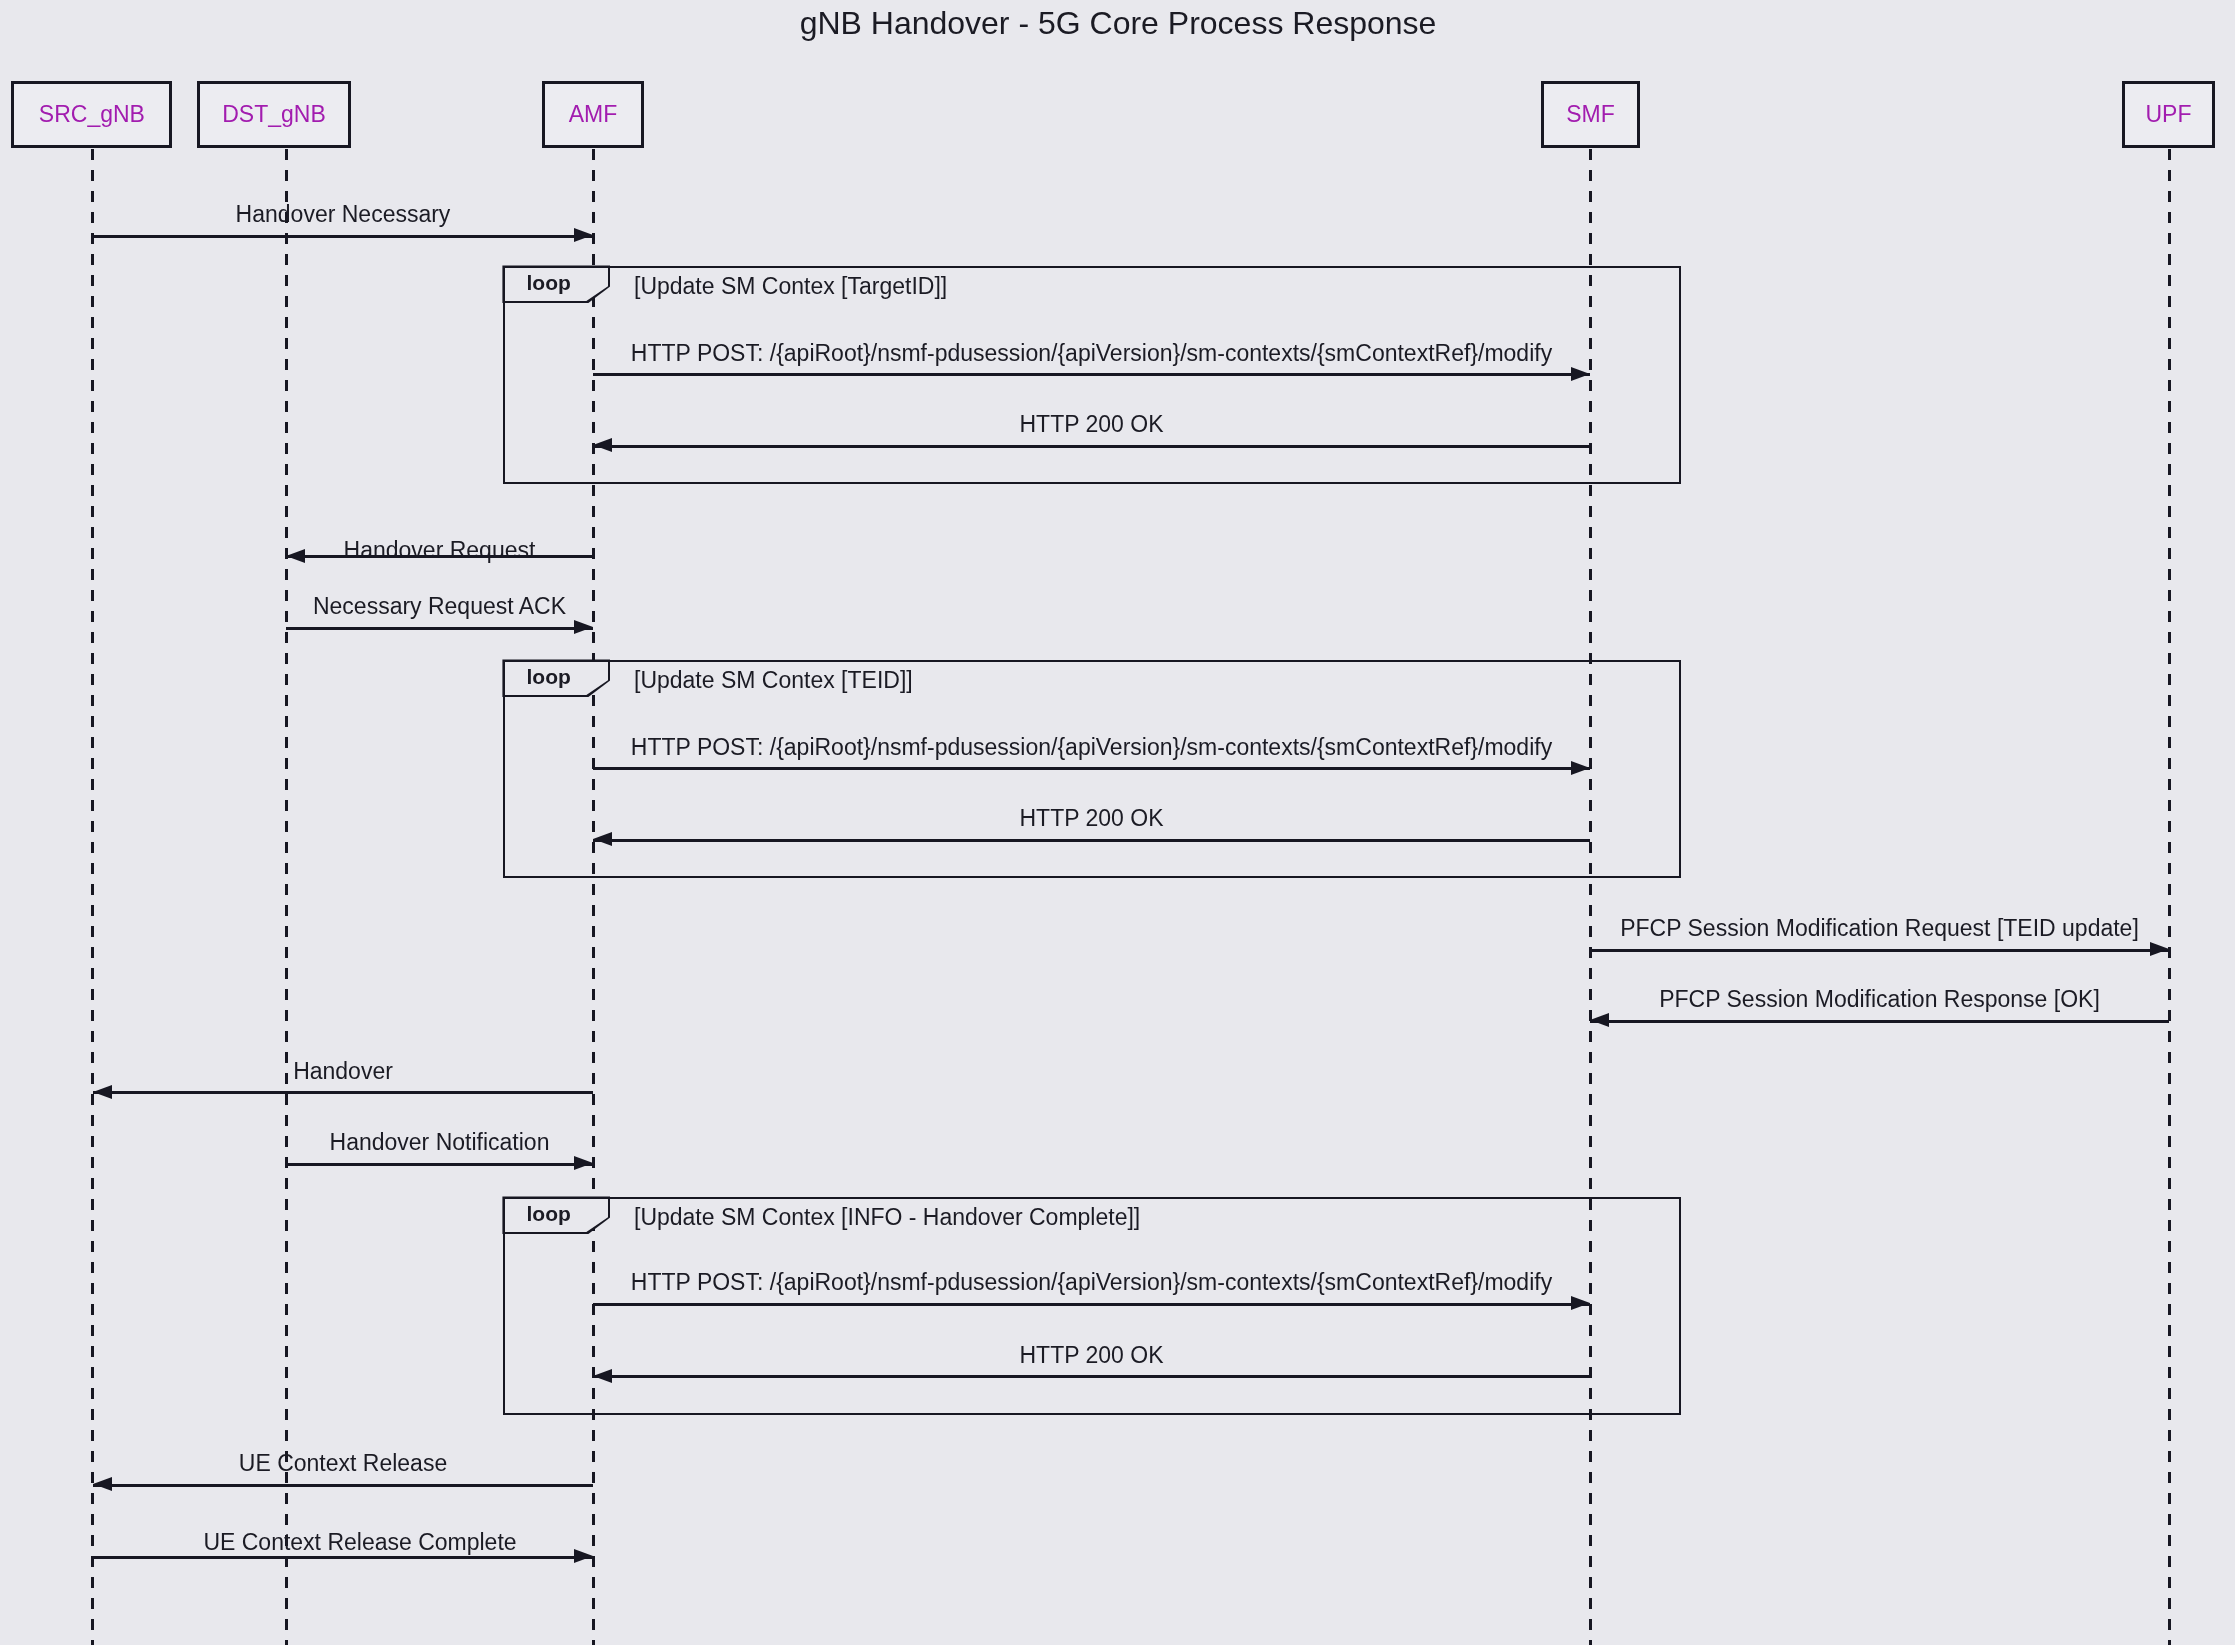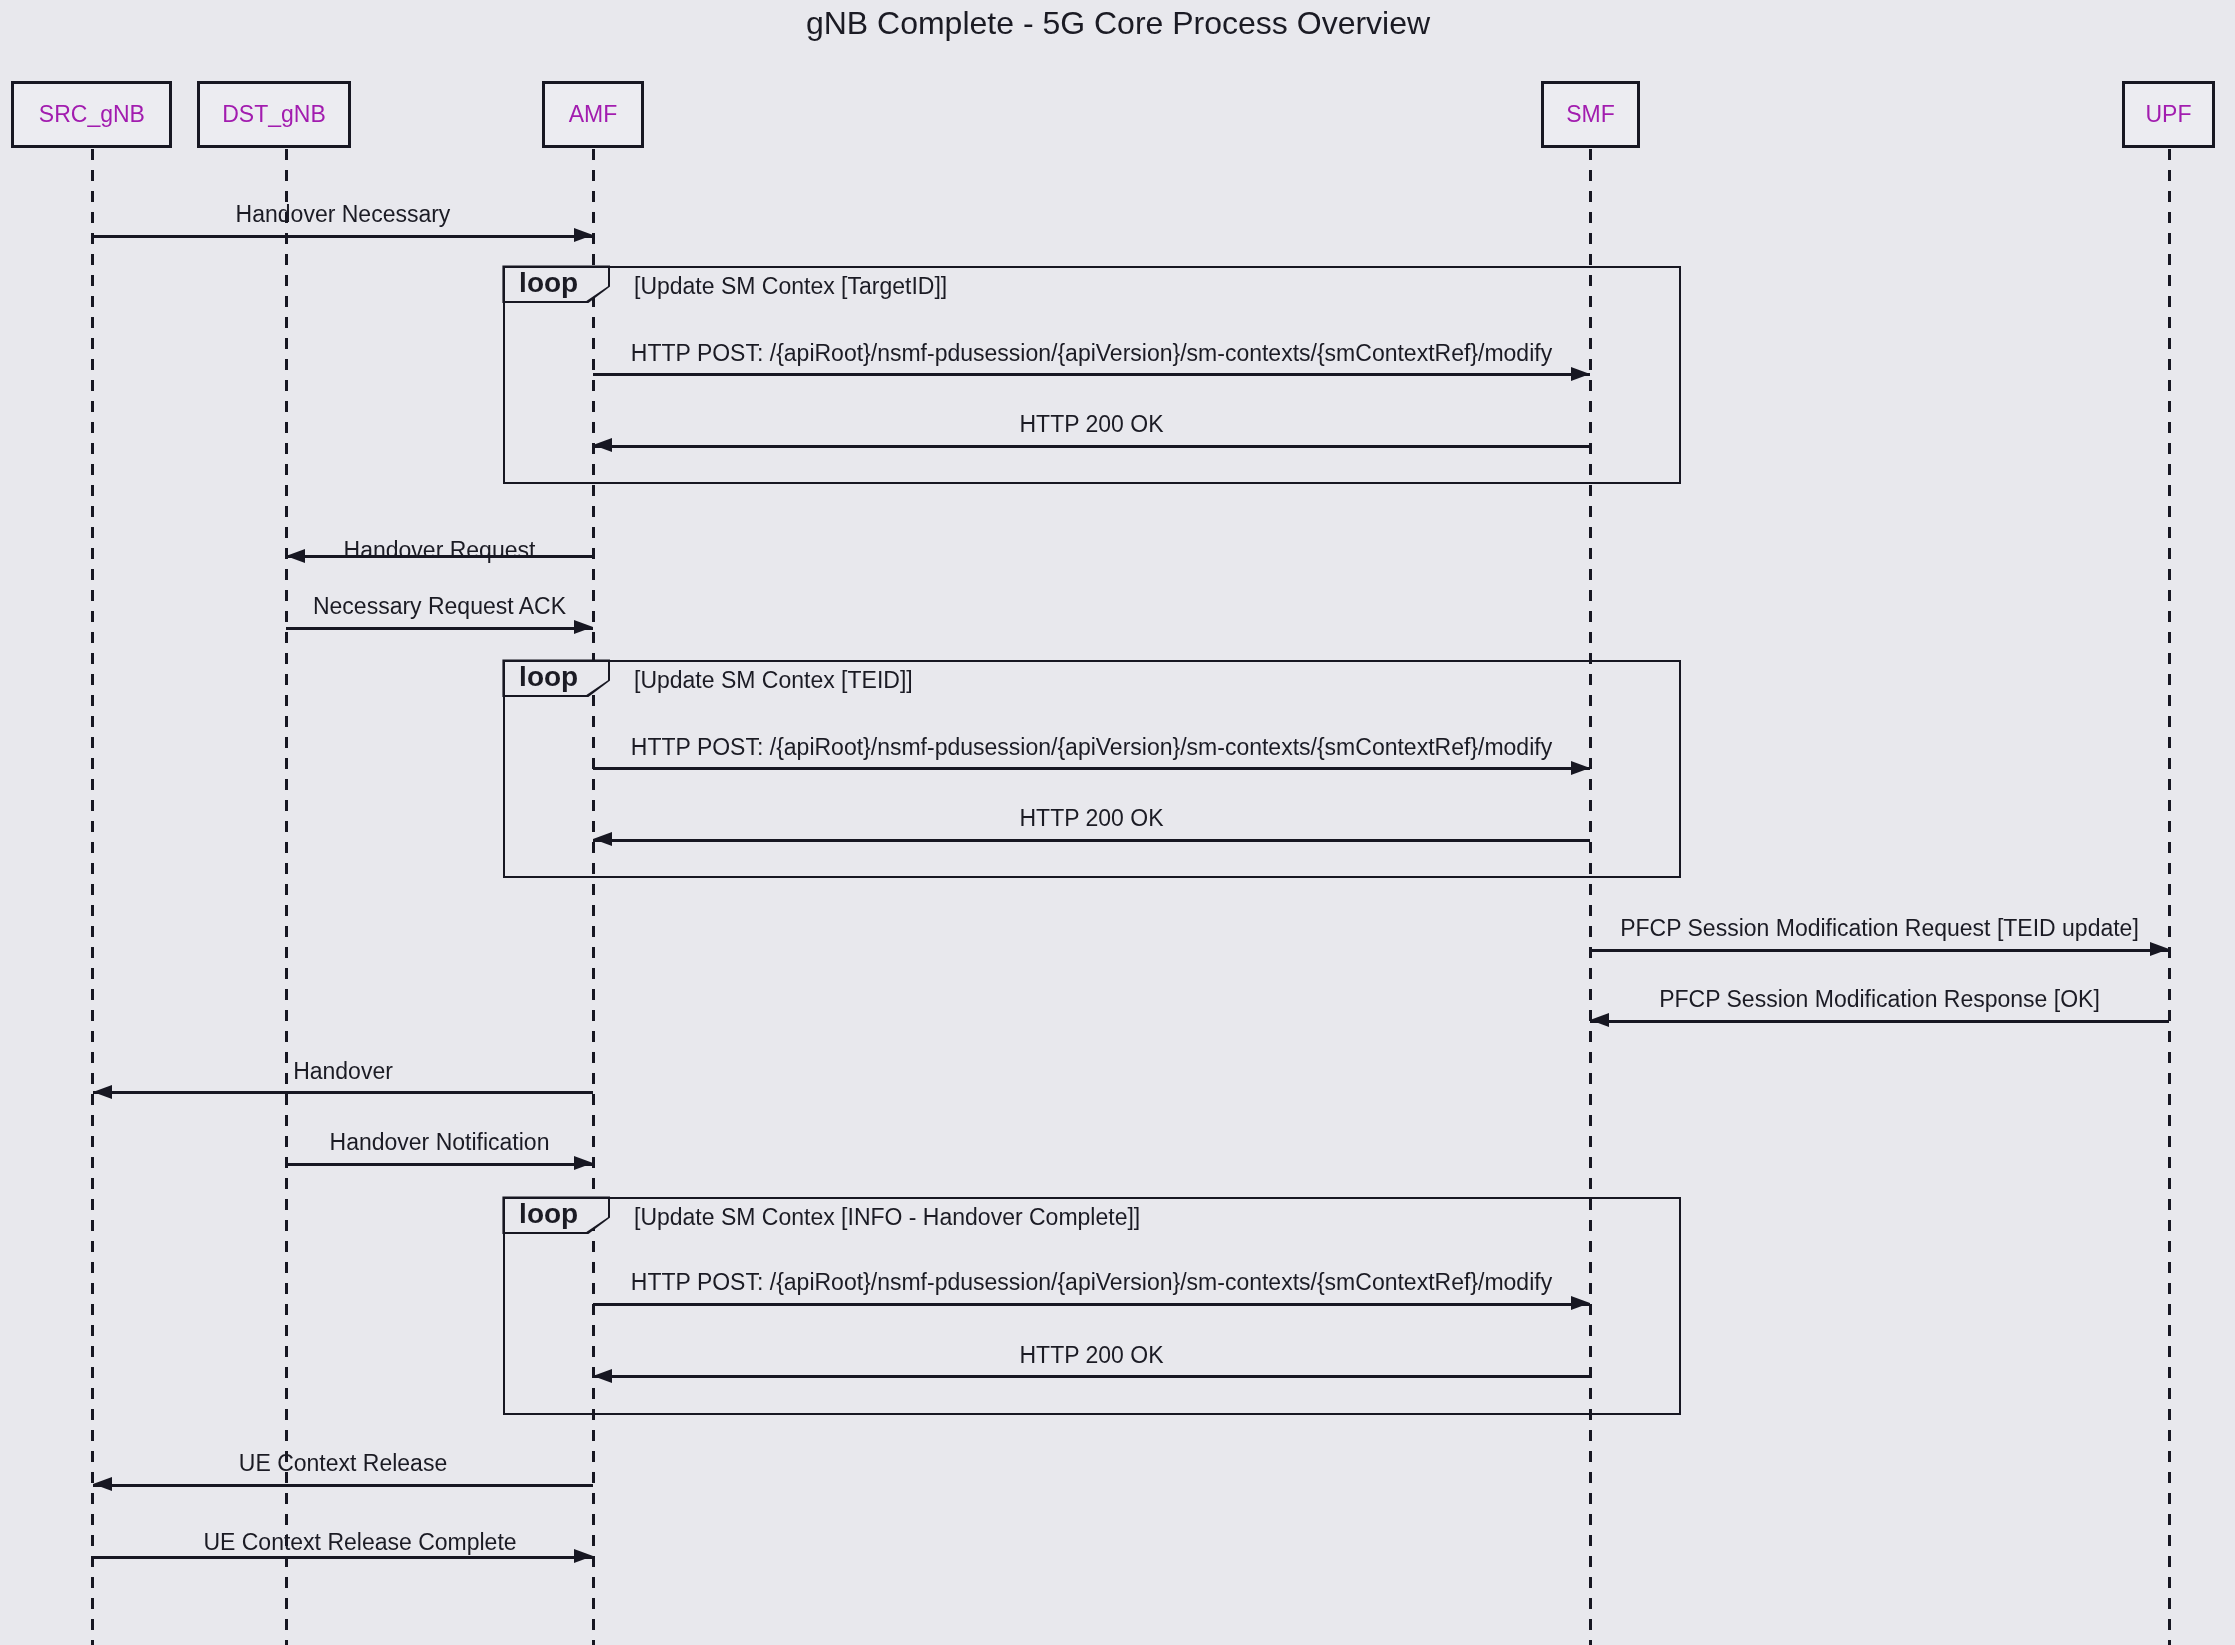--- a/index.html
+++ b/index.html
@@ -17,29 +17,29 @@
   .arrowhead{position:absolute;width:0;height:0;border-top:7.9px solid rgba(0,0,0,0);
              border-bottom:7.9px solid rgba(0,0,0,0);}
   .arrowhead.right{border-left:19px solid #171722;}
   .arrowhead.left{border-right:19px solid #171722;}
   .loop-box{position:absolute;border:2.6px solid #171722;background:rgba(0,0,0,0);box-sizing:border-box;}
   .loop-pent{position:absolute;left:-2.6px;top:-2.6px;width:108px;height:38px;background:#171722;
              clip-path:polygon(0 0,100% 0,100% 55%,79% 100%,0 100%);}
   .loop-pent-inner{position:absolute;left:2.6px;top:2.6px;width:103px;height:33px;background:#e8e8ed;
              clip-path:polygon(0 0,100% 0,100% 55%,79% 100%,0 100%);
              display:flex;align-items:center;justify-content:center;}
-  .loop-tag{font-weight:bold;font-size:28px;padding-right:15.7px;padding-bottom:3.5px;color:#1b1b24;text-align:right;}
+  .loop-tag{font-weight:bold;font-size:21px;padding-right:15.7px;padding-bottom:3.5px;color:#1b1b24;text-align:right;}
   .loop-title{position:absolute;left:129px;top:5.2px;font-weight:normal;font-size:23px;
               white-space:nowrap;color:#1b1b24;}
 </style>
 </head>
 <body>
 
 <div id="canvas">
-  <div class="title">gNB Complete - 5G Core Process Overview</div>
+  <div class="title">gNB Handover - 5G Core Process Response</div>
 <div class="lifeline" style="left: 91px; top: 149px; height: 1496px;"></div>
     <div class="lifeline" style="left: 285px; top: 149px; height: 1496px;"></div>
     <div class="lifeline" style="left: 592px; top: 149px; height: 1496px;"></div>
     <div class="lifeline" style="left: 1589px; top: 149px; height: 1496px;"></div>
     <div class="lifeline" style="left: 2168px; top: 149px; height: 1496px;"></div>
     <div class="loop-box" style="left: 503px; top: 266px; width: 1178px; height: 218px;">
       <div class="loop-pent">
         <div class="loop-pent-inner">
           <div class="loop-tag">loop</div>
         </div>

